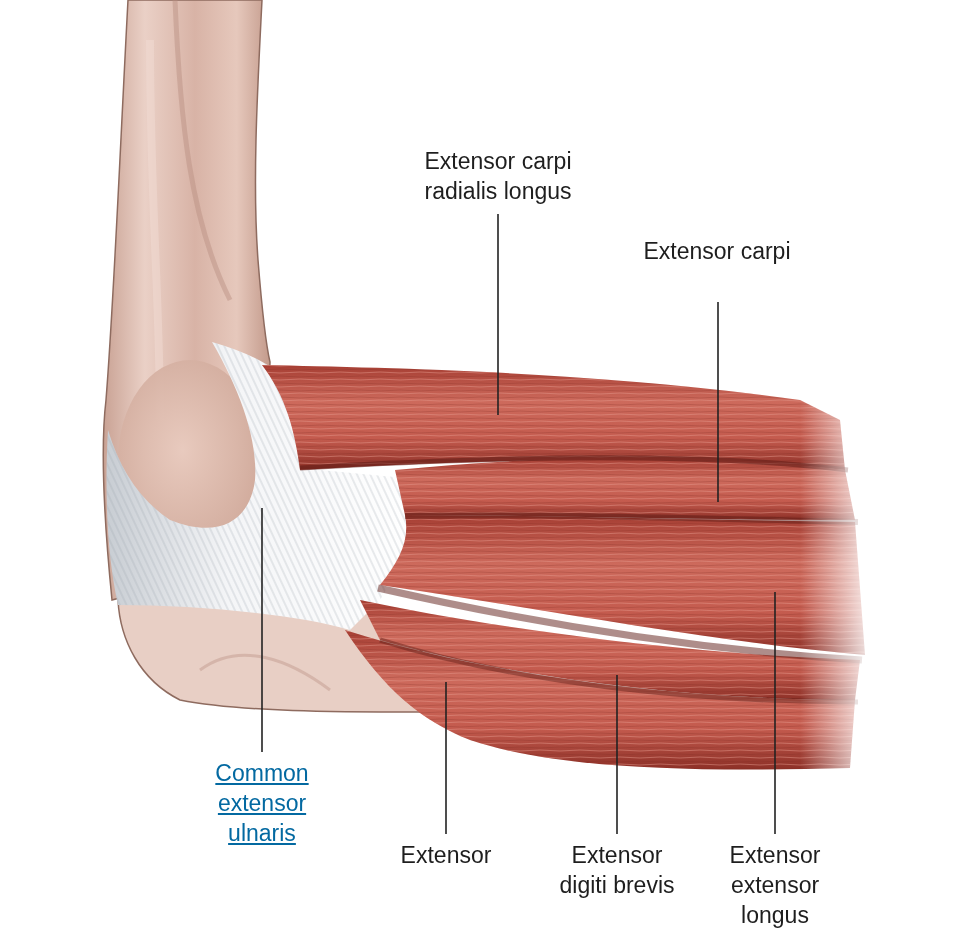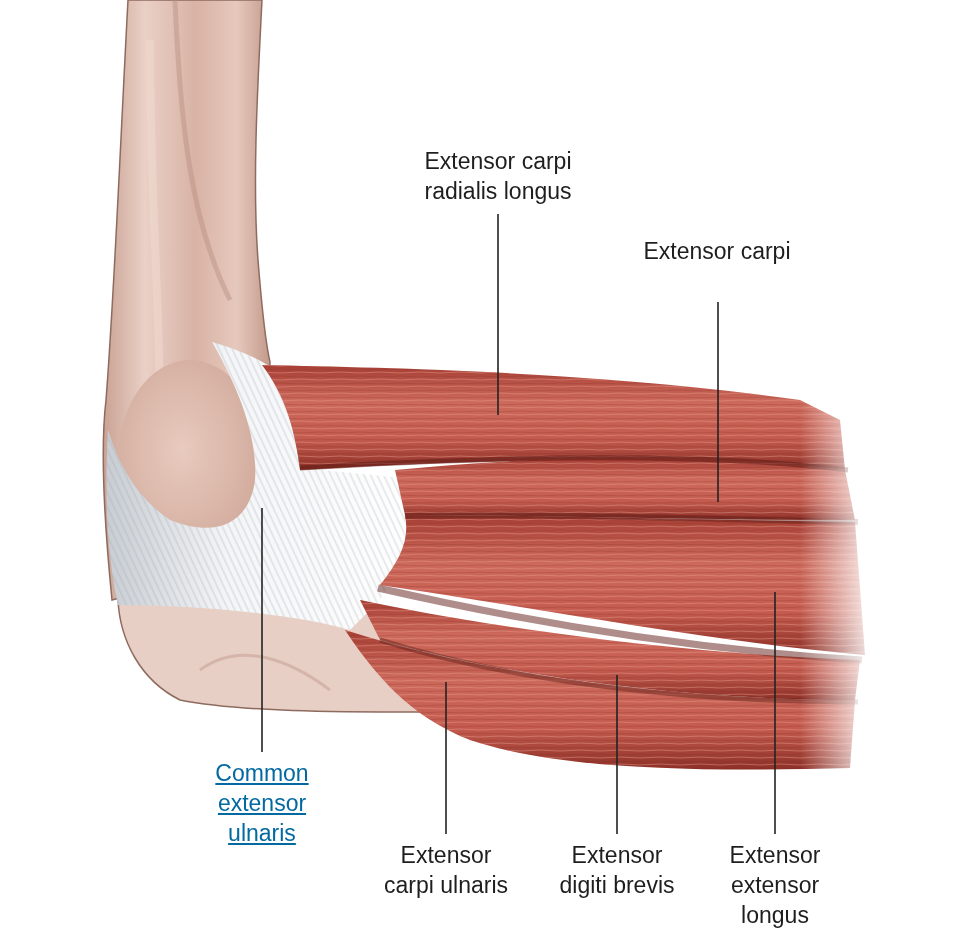--- a/index.html
+++ b/index.html
@@ -124,21 +124,20 @@
 <div class="label" style="top: 236px; left: 717px; transform: translateX(-50%); color: rgb(30, 30, 30);">
   <span>Extensor carpi</span>
 </div>
 <div class="label" style="top: 758px; left: 262px; transform: translateX(-50%); color: #0369a1; text-decoration: underline;">
   <span>Common</span>
   <span>extensor</span>
   <span>ulnaris</span>
 </div>
 <div class="label" style="top: 840px; left: 446px; transform: translateX(-50%); color: rgb(30, 30, 30);">
   <span>Extensor</span>
-  <span>carpi ulnaris</span>
 </div>
 <div class="label" style="top: 840px; left: 617px; transform: translateX(-50%); color: rgb(30, 30, 30);">
   <span>Extensor</span>
   <span>digiti brevis</span>
 </div>
 <div class="label" style="top: 840px; left: 775px; transform: translateX(-50%); color: rgb(30, 30, 30);">
   <span>Extensor</span>
   <span>extensor</span>
   <span>longus</span>
 </div>

